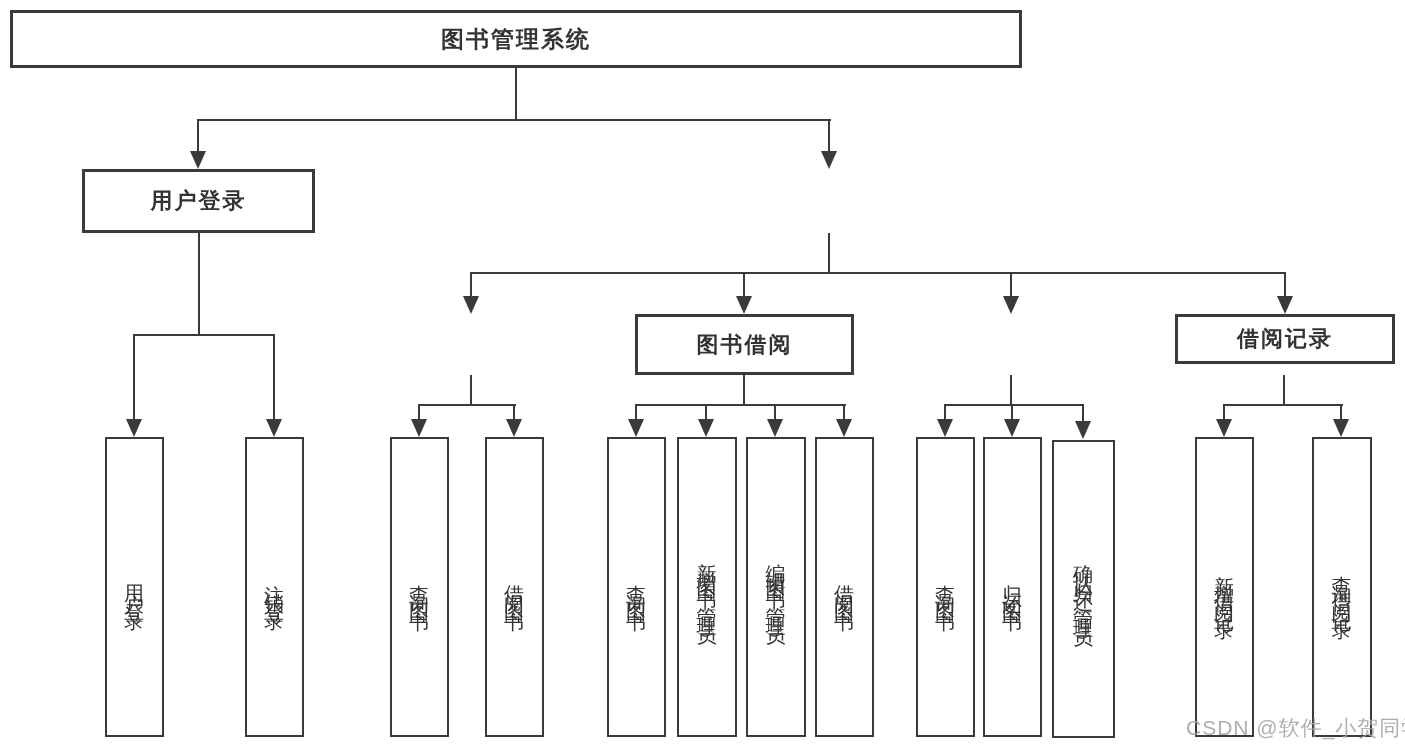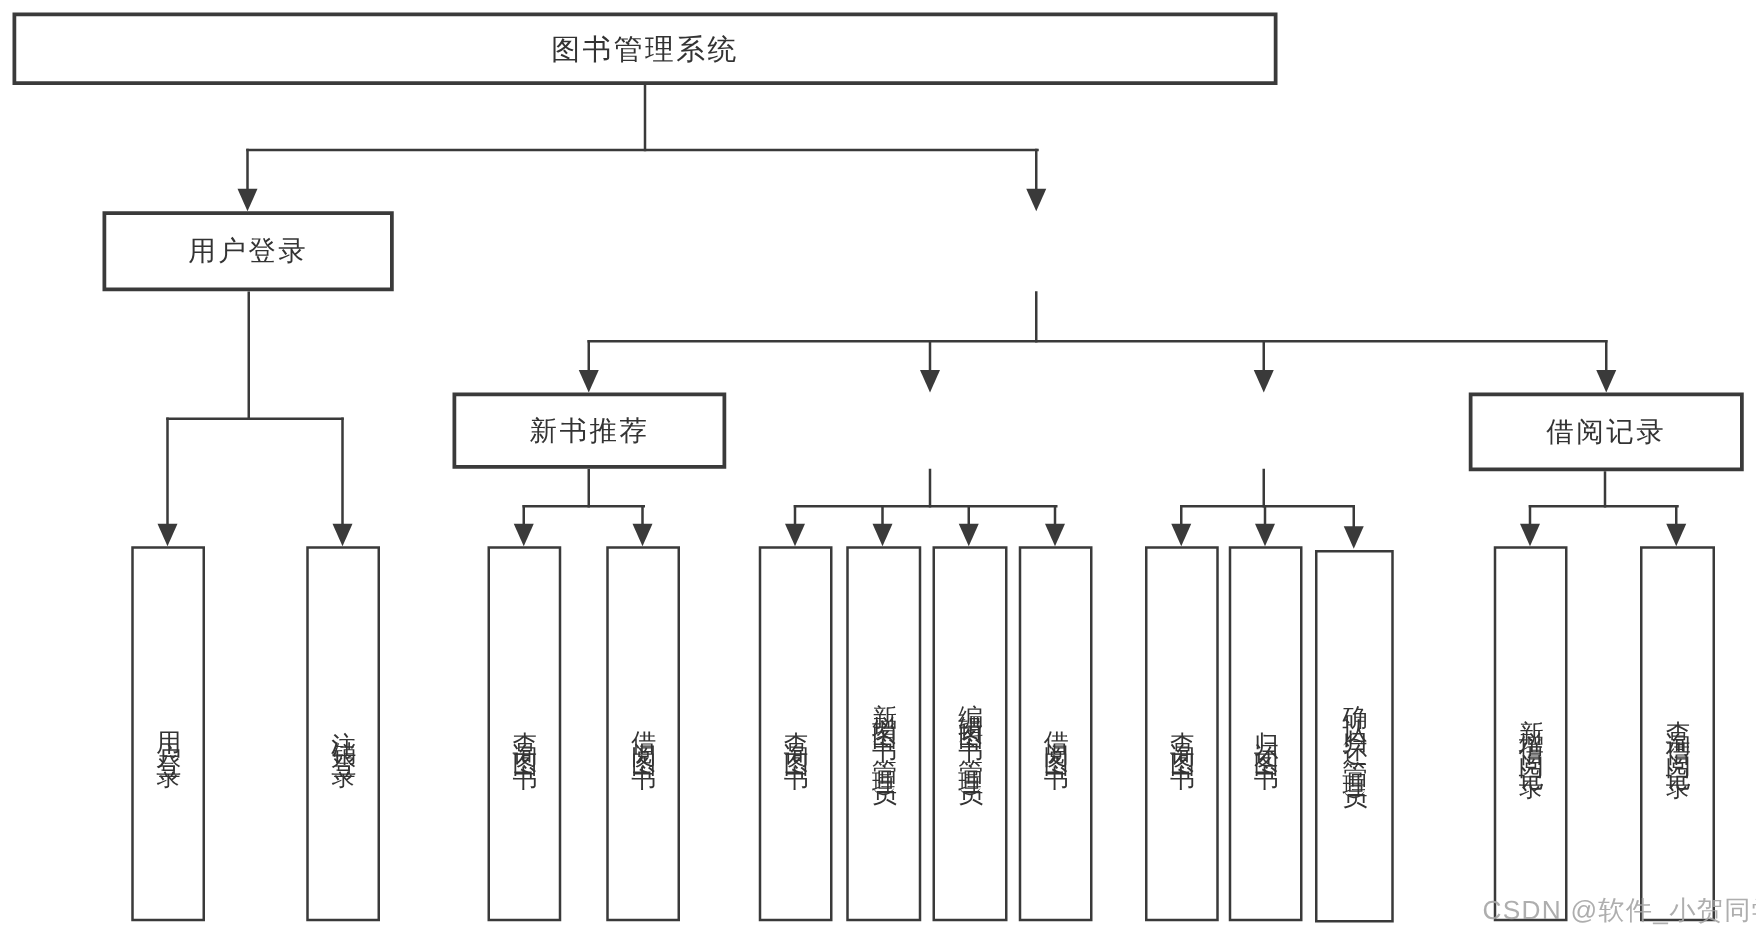--- a/index.html
+++ b/index.html
@@ -18,20 +18,21 @@
     box-sizing: border-box;
     background: #ffffff;
     border: 3px solid #3a3a3a;
     display: flex;
     align-items: center;
     justify-content: center;
     font-size: 22px;
     letter-spacing: 2px;
     color: #333333;
     z-index: 2;
+    font-weight: bold;
   }
   .hbox.root { border-width: 3px; font-size: 23px; }
   
   .vbox {
     position: absolute;
     box-sizing: border-box;
     background: #ffffff;
     border: 2px solid #3a3a3a;
     writing-mode: vertical-rl;
     text-orientation: mixed;
@@ -97,22 +98,22 @@
   <div class="ln" style="left:470px;top:272px;width:816px;height:2px"></div>
   <div class="ln" style="left:470px;top:272px;width:2px;height:26px"></div>
   <div class="arrow" style="left:463px;top:296px"></div>
   <div class="ln" style="left:743px;top:272px;width:2px;height:26px"></div>
   <div class="arrow" style="left:736px;top:296px"></div>
   <div class="ln" style="left:1010px;top:272px;width:2px;height:26px"></div>
   <div class="arrow" style="left:1003px;top:296px"></div>
   <div class="ln" style="left:1284px;top:272px;width:2px;height:26px"></div>
   <div class="arrow" style="left:1277px;top:296px"></div>
 
-  <div class="hbox" style="left:362px;top:314px;width:219px;height:61px">新书推荐</div>
-  <div class="hbox" style="left:1175px;top:314px;width:220px;height:63px">借阅记录</div>
+  <div class="hbox" style="left:635px;top:314px;width:219px;height:61px">图书借阅</div>
+  <div class="hbox" style="left:1175px;top:314px;width:220px;height:50px">借阅记录</div>
 
   <div class="ln" style="left:470px;top:375px;width:2px;height:31px"></div>
   <div class="ln" style="left:418px;top:404px;width:98px;height:2px"></div>
   <div class="ln" style="left:418px;top:404px;width:2px;height:17px"></div>
   <div class="arrow" style="left:411px;top:419px"></div>
   <div class="ln" style="left:513px;top:404px;width:2px;height:17px"></div>
   <div class="arrow" style="left:506px;top:419px"></div>
 
   <div class="ln" style="left:743px;top:375px;width:2px;height:31px"></div>
   <div class="ln" style="left:635px;top:404px;width:211px;height:2px"></div>

